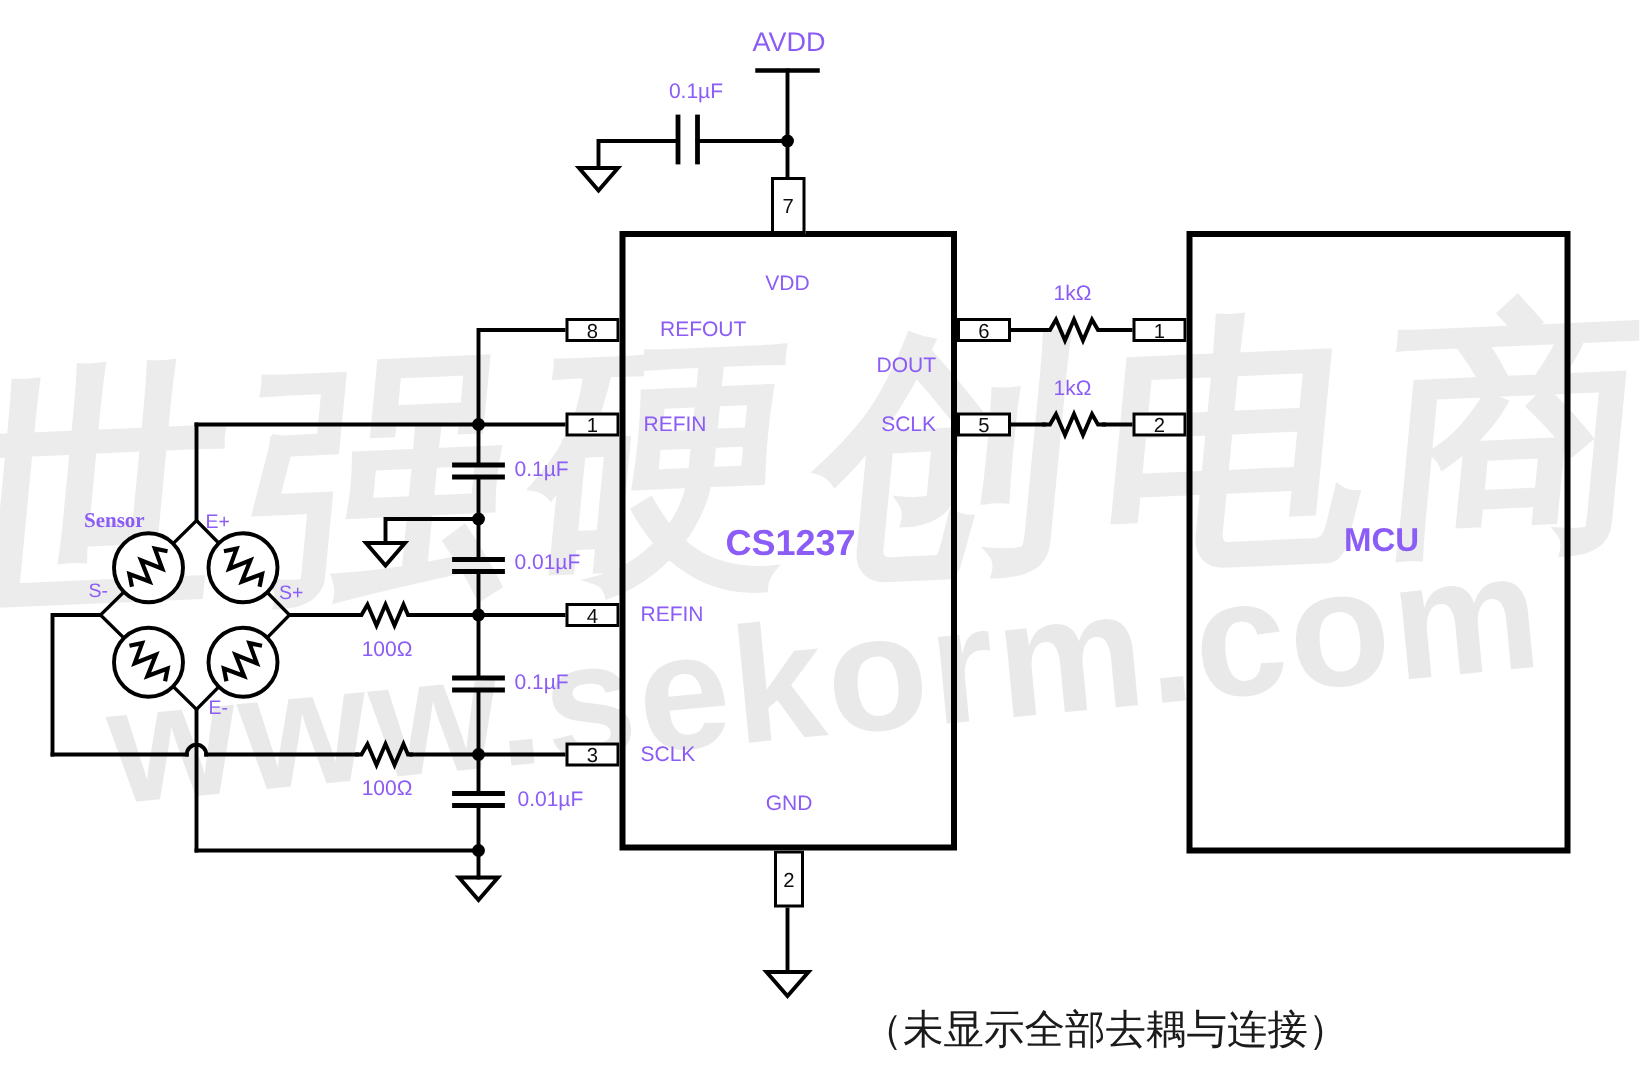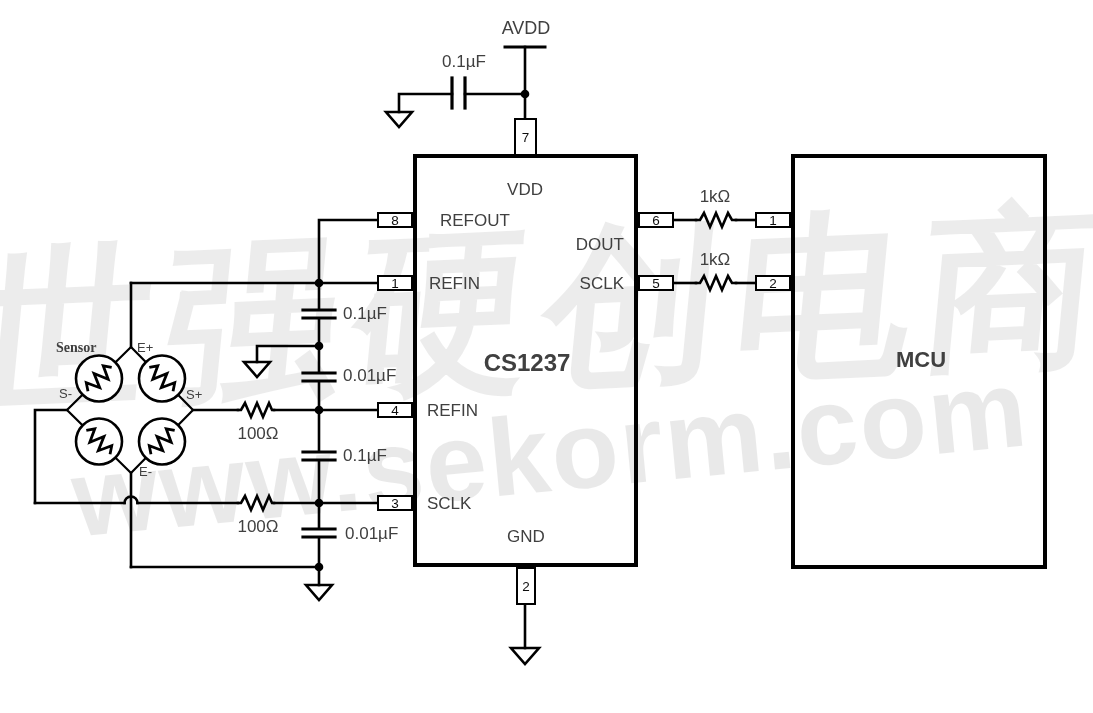--- a/index.html
+++ b/index.html
@@ -1,21 +1,21 @@
 <!DOCTYPE html>
 <html><head>
 <meta charset="utf-8">
 <style>
   html,body{margin:0;padding:0;background:#ffffff;}
   *{box-sizing:border-box;}
   #stage{position:relative;width:1093px;height:713px;background:#ffffff;overflow:hidden;
          font-family:"Liberation Sans",sans-serif;color:#0d0d0d;}
-  .lbl{position:absolute;white-space:nowrap;color:#404040;line-height:1.1;}
+  .lbl{position:absolute;white-space:nowrap;color:#8b5cf6;line-height:1.1;}
   .cx{transform:translateX(-50%);}
-  .f17{font-size:17px;}
+  .f17{font-size:14px;}
   .f13{font-size:13px;}
   .bold{font-weight:bold;}
   .pinbox{position:absolute;border:2px solid #000;background:#ffffff;display:flex;
           align-items:center;justify-content:center;font-size:13.5px;color:#0d0d0d;}
   .chipbox{position:absolute;border:4px solid #000;background:transparent;}
   .wm{position:absolute;font-weight:bold;line-height:1;white-space:nowrap;pointer-events:none;}
   .wm-cn{left:-25px;top:220px;width:1160px;font-size:176px;letter-spacing:14px;
          color:rgba(0,0,0,0.075);transform:rotate(-2.5deg) skewX(-8deg);}
   .wm-url{left:15px;top:398px;width:1070px;font-size:110px;letter-spacing:2px;text-align:center;
           color:rgba(0,0,0,0.085);transform:rotate(-5.5deg);}
@@ -187,13 +187,14 @@
   <div class="lbl f17" style="left:343px;top:367px;">0.01µF</div>
   <div class="lbl f17" style="left:343px;top:447px;">0.1µF</div>
   <div class="lbl f17" style="left:345px;top:525px;">0.01µF</div>
 
   <div class="lbl bold" style="left:56px;top:340px;font-size:14px;font-family:Liberation Serif, serif;">Sensor</div>
   <div class="lbl f13" style="left:137px;top:341px;">E+</div>
   <div class="lbl f13" style="left:59px;top:387px;">S-</div>
   <div class="lbl f13" style="left:186px;top:388px;">S+</div>
   <div class="lbl f13" style="left:139px;top:465px;">E-</div>
 
+  <div class="caption">（未显示全部去耦与连接）</div>
 </div>
 
 </body></html>

